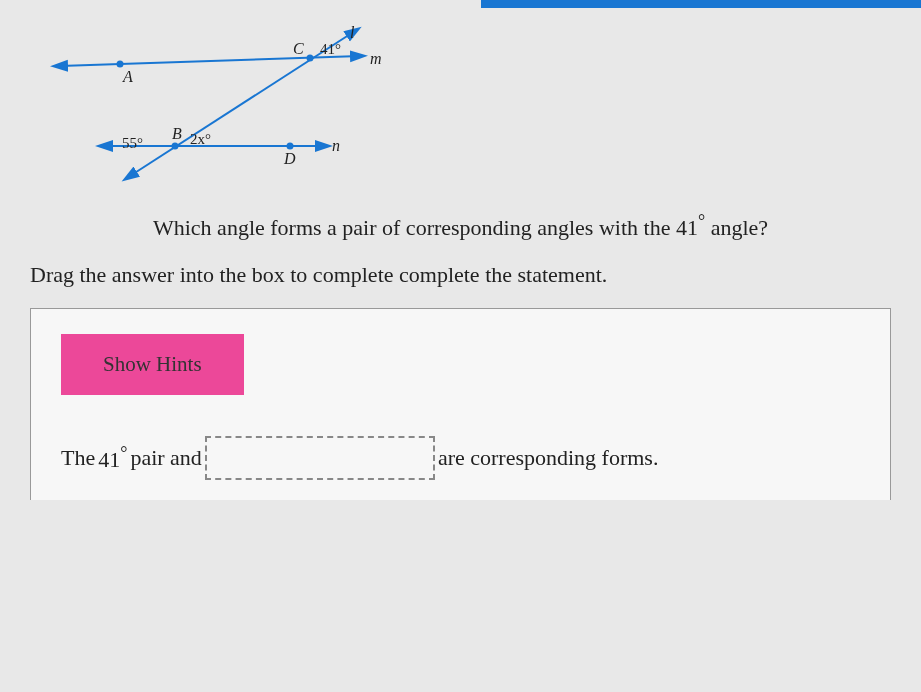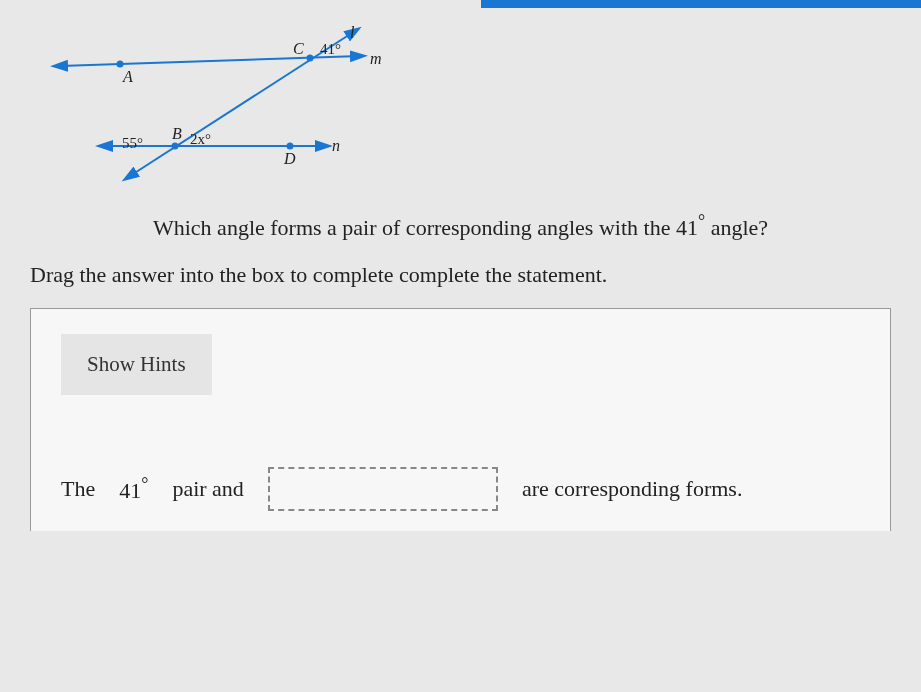--- a/index.html
+++ b/index.html
@@ -46,32 +46,32 @@
     }
     .answer-area {
       border: 1px solid #999;
       border-bottom: none;
       background: #f7f7f7;
       padding: 25px 30px 20px 30px;
       margin-top: 15px;
     }
     .show-hints {
       display: inline-block;
-      background: #e5e5e5;
-      padding: 18px 26px;
+      background: #ec4899;
+      padding: 18px 42px;
       font-size: 21px;
       color: #333;
       cursor: pointer;
-      margin-bottom: 72px;
+      margin-bottom: 41px;
     }
     .statement-row {
       display: flex;
       align-items: center;
       font-size: 22px;
-      gap: 24px;
+      gap: 3px;
       text-align: right;
     }
     .dropzone {
       border: 2px dashed #888;
       width: 230px;
       height: 44px;
       display: inline-block;
     }
     .deg {
       font-size: 18px;

